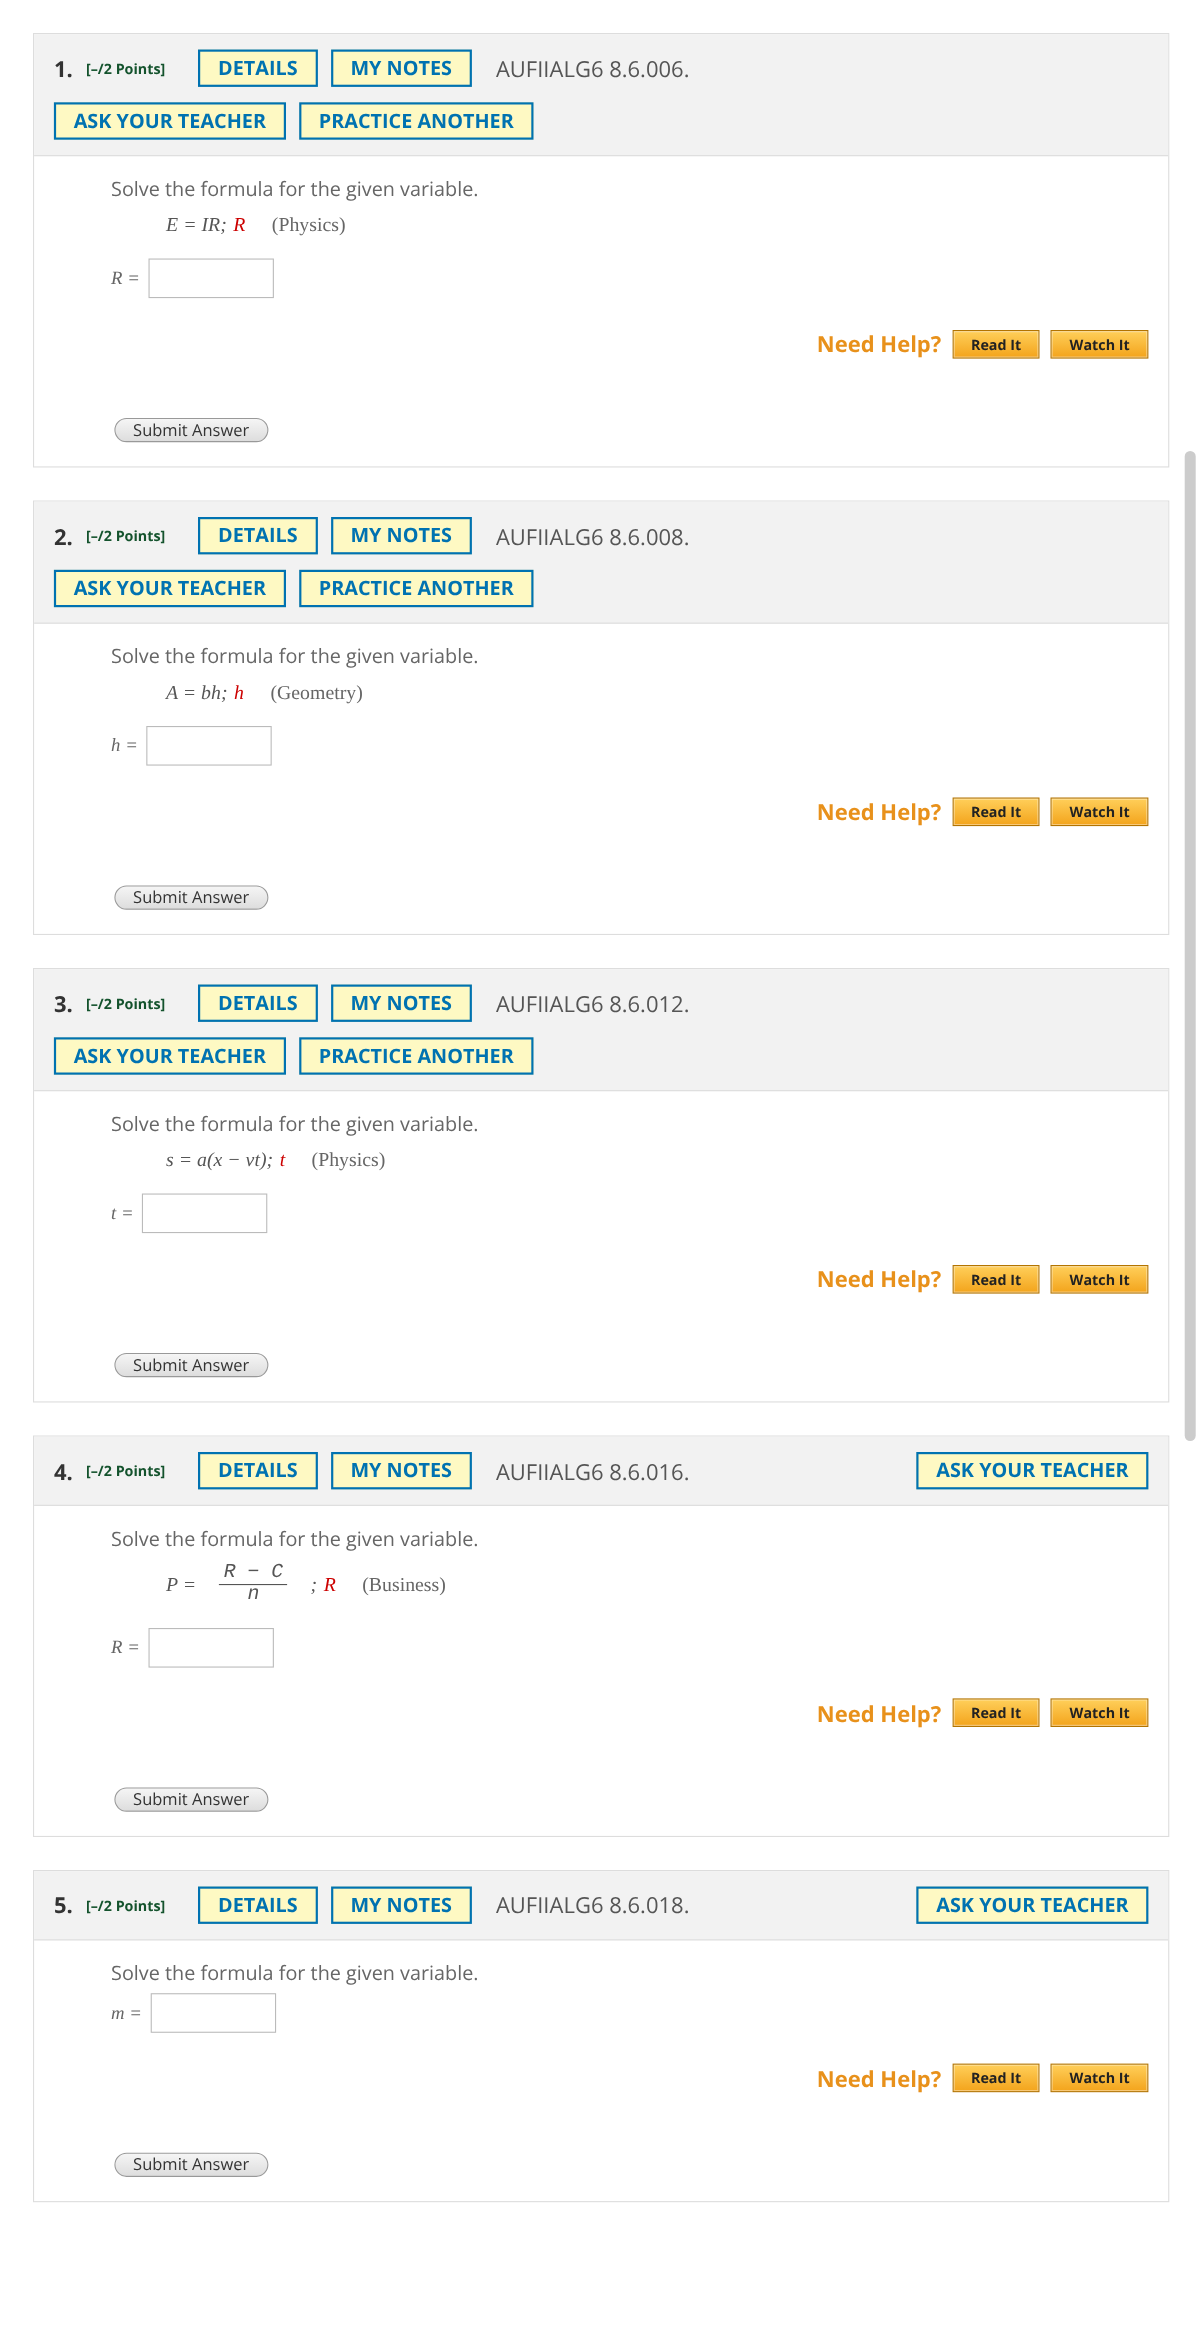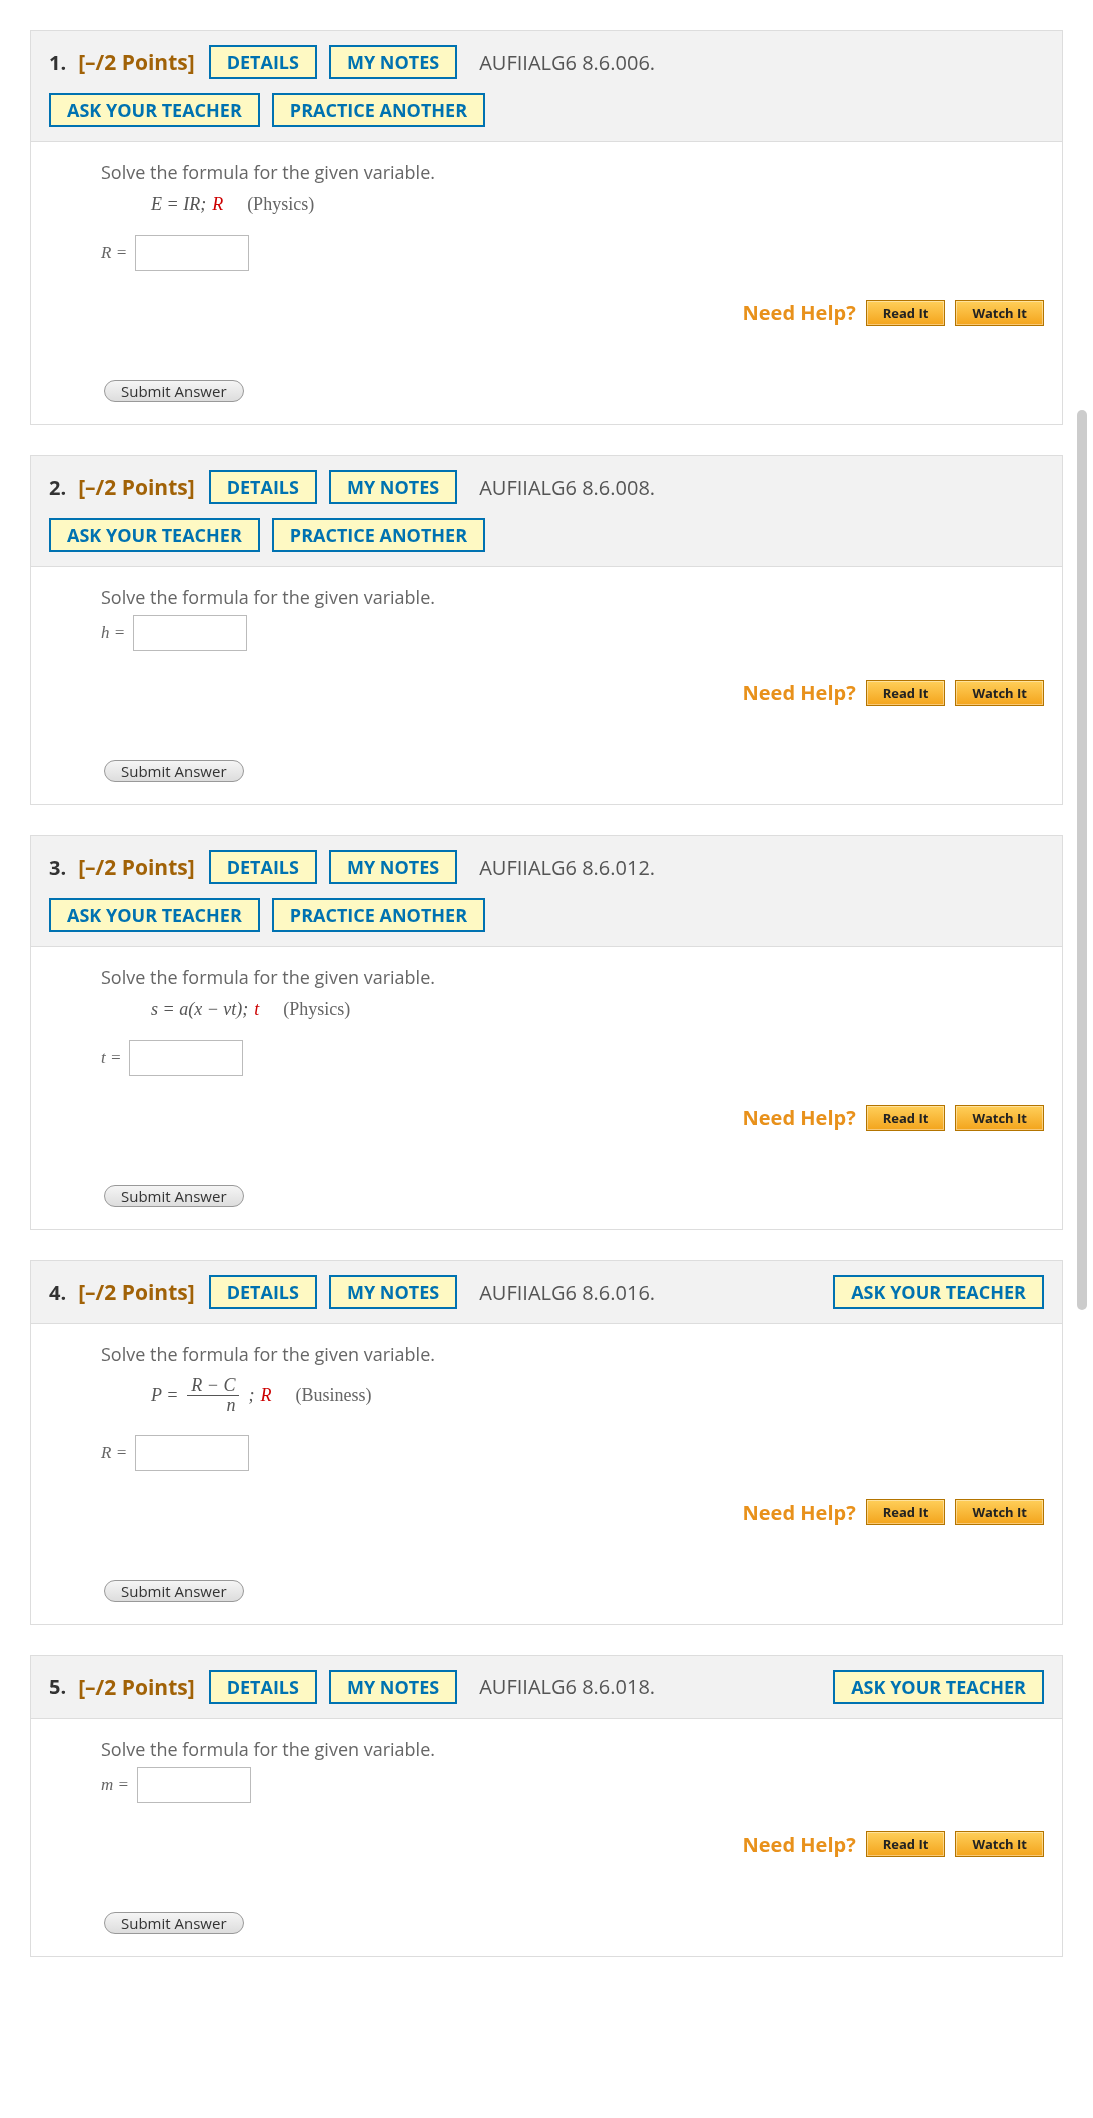--- a/index.html
+++ b/index.html
@@ -23,23 +23,23 @@
     align-items: center;
     gap: 10px 12px;
   }
   .q-number {
     font-weight: 700;
     font-size: 20px;
     color: #333;
   }
   .points {
     font-weight: 700;
-    font-size: 21px;
-    color: #a16207;
-    margin-right: 2px;
+    font-size: 13px;
+    color: #14532d;
+    margin-right: 18px;
   }
   .hdr-btn {
     border: 2px solid #0072b1;
     color: #0072b1;
     background: #fef9c3;
     padding: 3px 16px;
     font-weight: 700;
     font-size: 18px;
     cursor: pointer;
     font-family: inherit;
@@ -75,24 +75,25 @@
     margin: 10px 0 20px 50px;
     display: flex;
     align-items: center;
     gap: 6px;
   }
   .formula .var-target { color: #c00; font-style: italic; }
   .formula .subject { color: #666; font-style: normal; margin-left: 18px; }
   .frac {
     display: inline-flex;
     flex-direction: column;
-    align-items: flex-end;
+    align-items: center;
     vertical-align: middle;
     line-height: 1.05;
-    margin: 0 3px;
+    margin: 0 15px;
+    font-family: Liberation Mono, monospace;
   }
   .frac .top { border-bottom: 1px solid #555; padding: 0 4px; }
   .frac .bot { padding: 0 4px; }
   .answer-row {
     display: flex;
     align-items: center;
     gap: 8px;
     margin-bottom: 28px;
   }
   .answer-label {
@@ -204,20 +205,25 @@
       <button class="hdr-btn">DETAILS</button>
       <button class="hdr-btn">MY NOTES</button>
       <span class="ref">AUFIIALG6 8.6.008.</span>
       <div class="hdr-row2">
         <button class="hdr-btn">ASK YOUR TEACHER</button>
         <button class="hdr-btn">PRACTICE ANOTHER</button>
       </div>
     </div>
     <div class="q-body">
       <div class="prompt">Solve the formula for the given variable.</div>
+      <div class="formula">
+        <span>A = bh;</span>
+        <span class="var-target">h</span>
+        <span class="subject">(Geometry)</span>
+      </div>
       <div class="answer-row">
         <span class="answer-label">h =</span>
         <input class="answer-input" type="text" style="">
       </div>
       <div class="help-row">
         <span class="need-help">Need Help?</span>
         <button class="help-btn">Read It</button>
         <button class="help-btn">Watch It</button>
       </div>
     </div>

